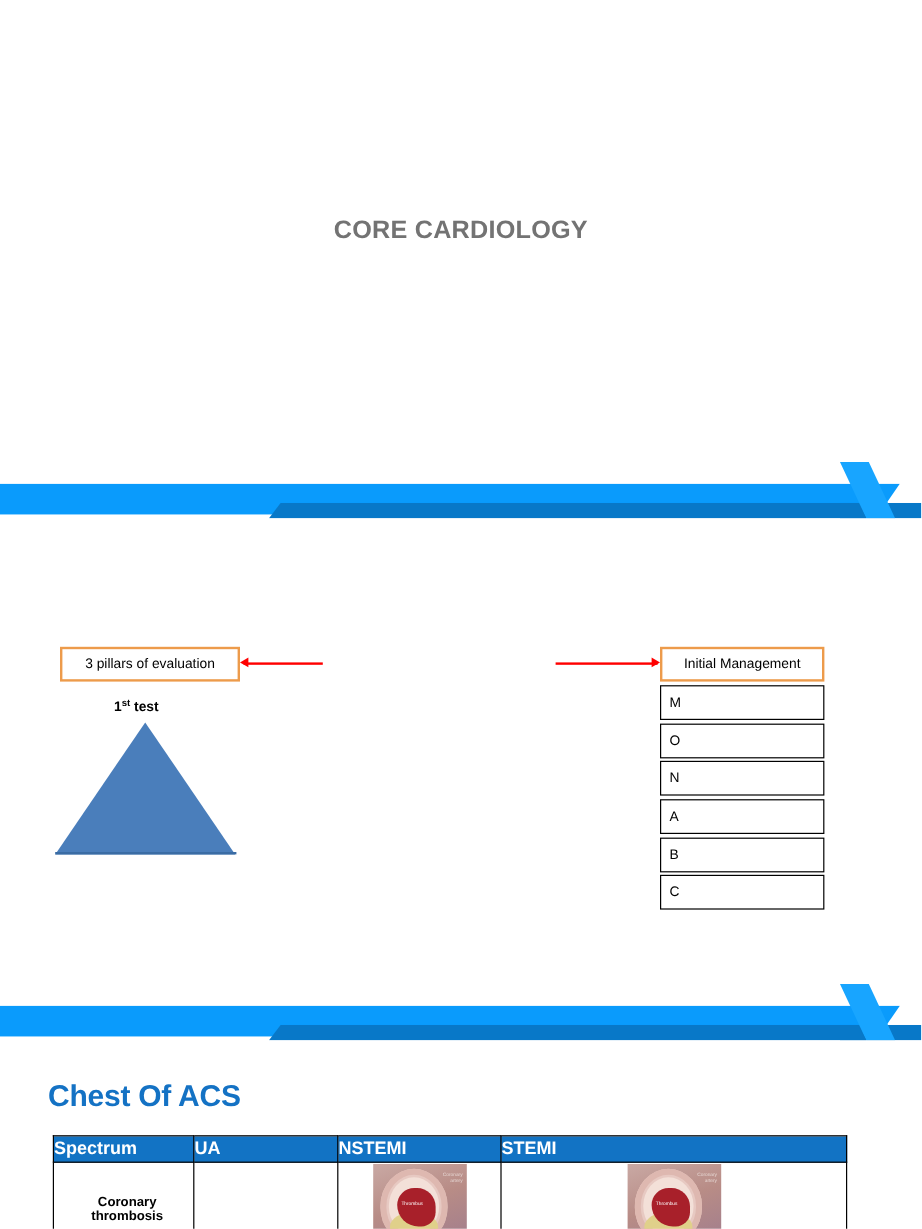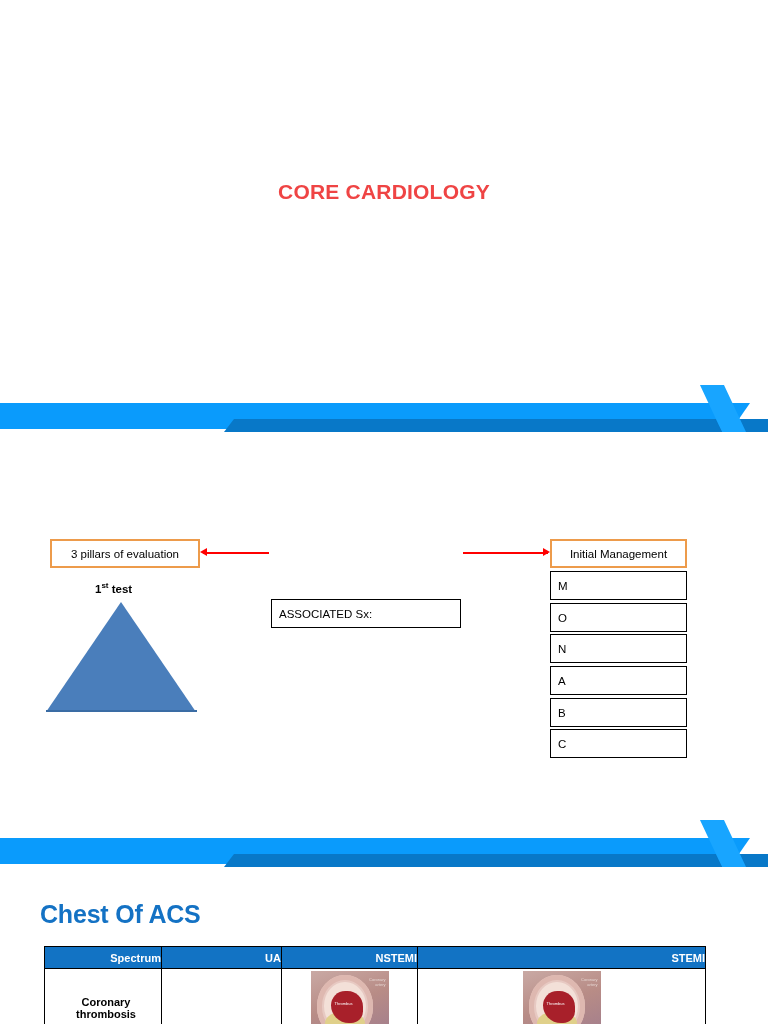--- a/index.html
+++ b/index.html
@@ -9,21 +9,21 @@
     font-family: "Liberation Sans", sans-serif;
     overflow: hidden;
   }
   .page { position: relative; width: 768px; height: 1024px; }
 
   
   .slide-title {
     position: absolute; left: 0; top: 180px; width: 768px;
     text-align: center;
     font-size: 21px; font-weight: bold; letter-spacing: .2px;
-    color: #ef4444;
+    color: #737373;
   }
 
   
   .banner { position: absolute; left: 0; width: 768px; height: 56px; overflow: hidden; }
   .banner .light-band {
     position: absolute; left: -6px; top: 20px; width: 762px; height: 26px;
     background: #0A9BFC;
     clip-path: polygon(0 0, 756px 0, 738px 26px, 0 26px);
   }
   .banner .dark-band {
@@ -111,21 +111,21 @@
   }
 
   
   .acs-table {
     position: absolute; left: 44px; top: 946px;
     width: 661px; border-collapse: collapse;
     table-layout: fixed;
   }
   .acs-table th {
     background: #1273C4; color: #ffffff;
-    font-size: 11px; font-weight: bold; text-align: right;
+    font-size: 15px; font-weight: bold; text-align: left;
     height: 22px; border: 1px solid #000000;
   }
   .acs-table td {
     border: 1px solid #000000; background: #ffffff;
     height: 78px; vertical-align: middle; text-align: center;
     font-size: 11px; font-weight: bold; color: #000;
   }
   .col-spectrum { width: 117px; }
   .col-ua       { width: 120px; }
   .col-nstemi   { width: 136px; }
@@ -183,21 +183,20 @@
 
 
   <div class="diagram">
 
     <div class="box box-orange" id="box-pillars">3 pillars of evaluation</div>
 
 
     <div class="box box-orange" id="box-initial">Initial Management</div>
 
 
-    <div class="box box-black" id="box-associated">ASSOCIATED Sx:</div>
 
     <div class="box box-black mon-box" id="box-m">M</div>
     <div class="box box-black mon-box" id="box-o">O</div>
     <div class="box box-black mon-box" id="box-n">N</div>
     <div class="box box-black mon-box" id="box-a">A</div>
     <div class="box box-black mon-box" id="box-b">B</div>
     <div class="box box-black mon-box" id="box-c">C</div>
 
     <div class="arrow-line" id="arrow-left-line"></div>
     <div class="arrow-head" id="arrow-left-head"></div>

